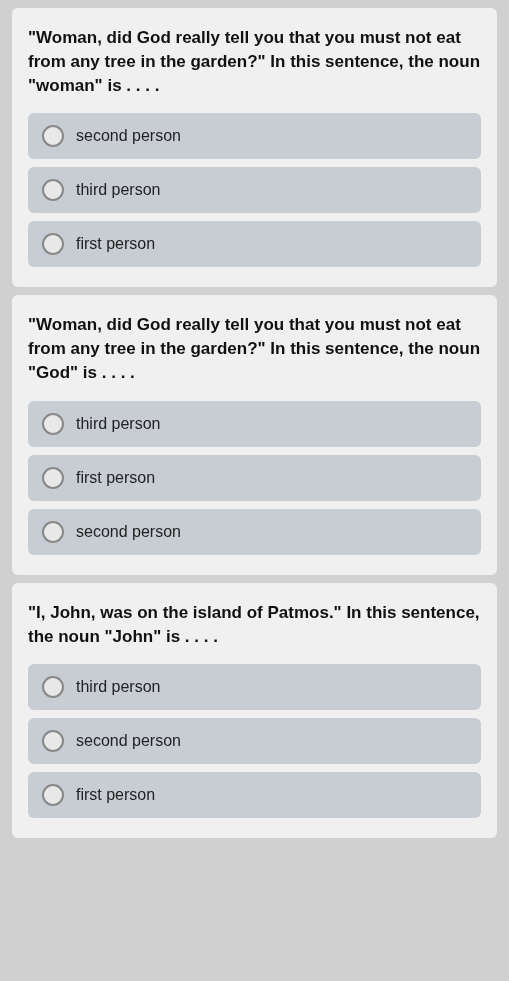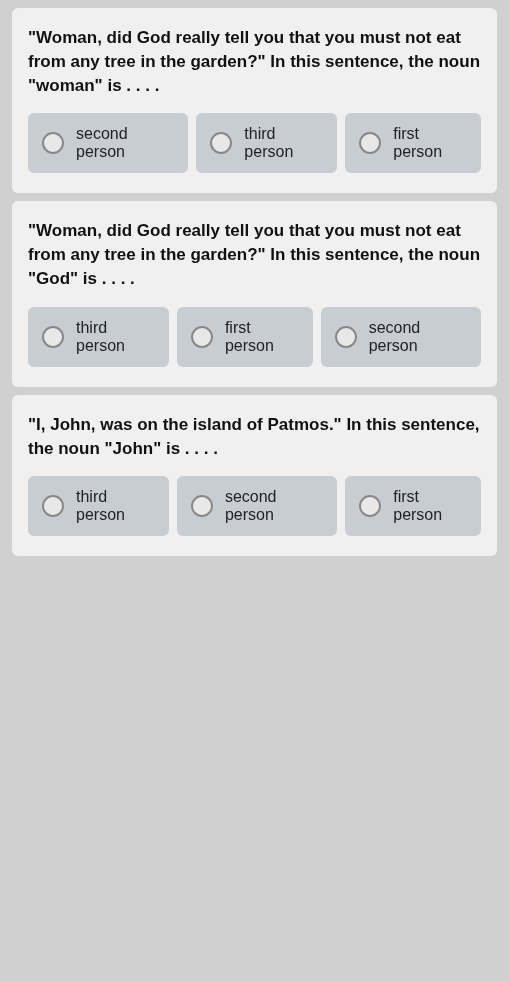--- a/index.html
+++ b/index.html
@@ -25,20 +25,21 @@
     .question-text {
       font-size: 17px;
       font-weight: bold;
       color: #111;
       line-height: 1.4;
       margin-bottom: 16px;
     }
 
     .options-list {
       display: flex;
+      flex-direction: column;
       gap: 8px;
     }
 
     .option-item {
       background-color: #c8cdd4;
       border-radius: 6px;
       padding: 12px 14px;
       display: flex;
       align-items: center;
       gap: 12px;

